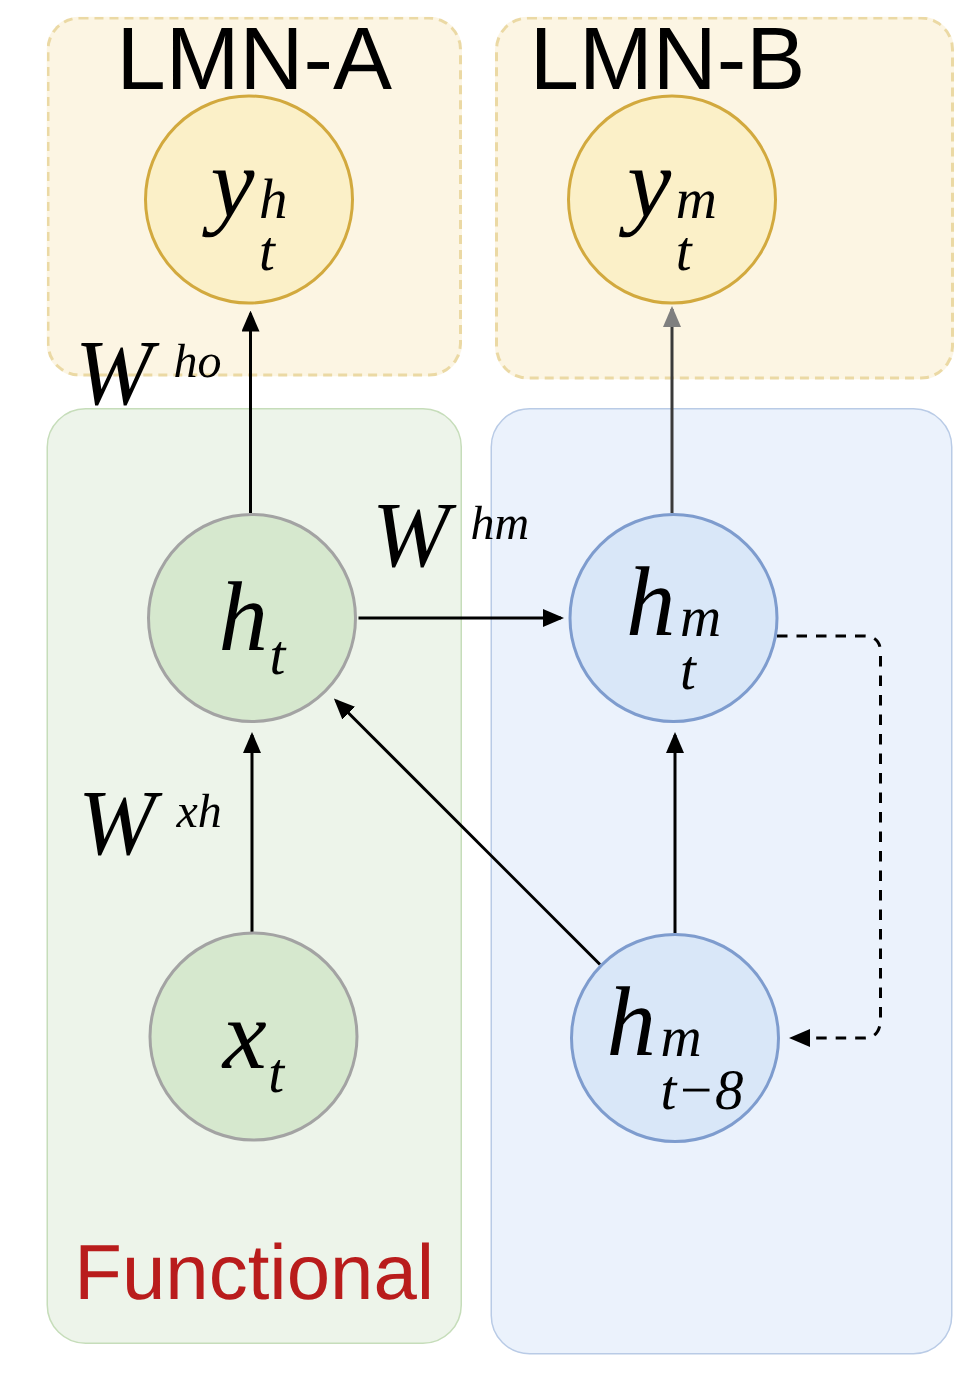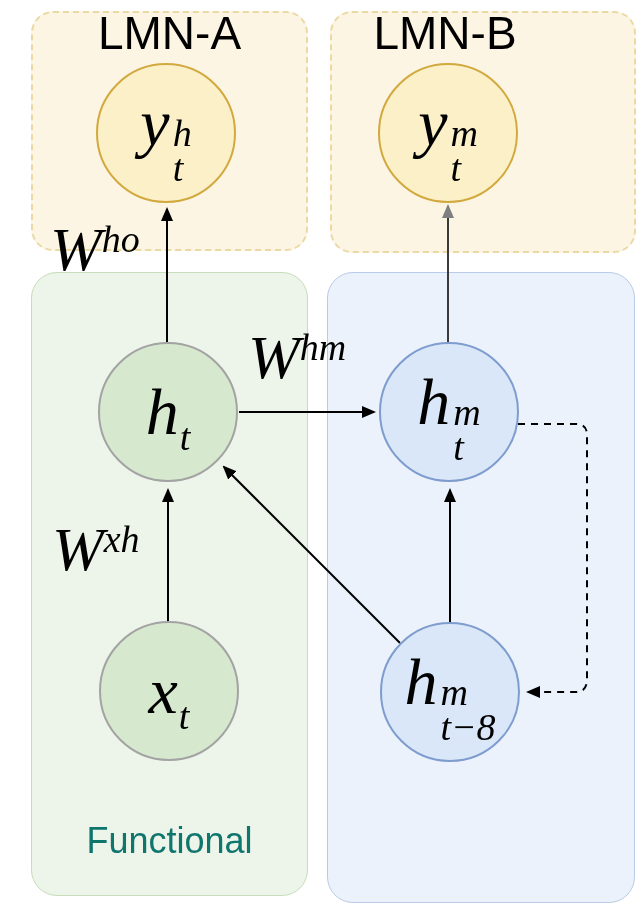--- a/index.html
+++ b/index.html
@@ -12,24 +12,24 @@
   #box-lmn-a{left:31px;top:11px;width:277px;height:240px;background:#FCF5E3;
     border:2px dashed #EBD9A4;border-radius:22px;}
   #box-lmn-b{left:330px;top:11px;width:306px;height:242px;background:#FCF5E3;
     border:2px dashed #EBD9A4;border-radius:22px;}
   #box-functional{left:31px;top:272px;width:277px;height:624px;background:#EDF4EA;
     border:1.5px solid #C6DDBA;border-radius:26px;}
   #box-memory{left:327px;top:272px;width:308px;height:631px;background:#EBF2FC;
     border:1.5px solid #B9CBE6;border-radius:26px;}
 
   
-  .toplabel{position:absolute;text-align:center;color:#000;font-size:46px;line-height:1.05;}
+  .toplabel{position:absolute;text-align:center;color:#000;font-size:59px;line-height:1.05;}
   #label-lmn-a{left:31px;width:277px;top:9px;}
   #label-lmn-b{left:295px;width:300px;top:9px;}
-  .bottomlabel{position:absolute;text-align:center;color:#0f766e;font-size:36px;line-height:1.05;}
+  .bottomlabel{position:absolute;text-align:center;color:#b91c1c;font-size:52px;line-height:1.05;}
   #label-functional{left:31px;width:277px;top:822px;}
   #label-memory{left:326px;width:300px;top:822px;}
 
   
   .circle{position:absolute;width:140px;height:140px;border-radius:50%;
     display:flex;align-items:center;justify-content:center;box-sizing:border-box;}
   .c-yellow{background:#FBF0C8;border:2px solid #D2A93E;}
   .c-green {background:#D6E8CE;border:2px solid #a3a3a3;}
   .c-blue  {background:#D9E7F8;border:2px solid #7E9CCE;}
   #node-y-h   {left:96px; top:63px;}
@@ -42,21 +42,21 @@
   
   .math{font-family:"Liberation Serif", serif;font-style:italic;color:#000;white-space:nowrap;}
   .math .main{font-size:66px;line-height:1;}
   .stack{display:inline-flex;flex-direction:column;align-items:flex-start;
     font-size:38px;line-height:0.92;vertical-align:middle;transform:translateY(10px);margin-left:3px;}
   .subonly{font-size:38px;display:inline-block;transform:translateY(16px);margin-left:1px;}
 
   
   .wlabel{position:absolute;font-family:"Liberation Serif", serif;font-style:italic;
     font-size:62px;line-height:1;color:#000;white-space:nowrap;}
-  .wsup{font-size:38px;display:inline-block;transform:translateY(-18px);margin-left:0;}
+  .wsup{font-size:32px;display:inline-block;transform:translateY(-18px);margin-left:14px;}
   #weight-who{left:50px; top:218px;}
   #weight-wmo{left:458px;top:220px;}
   #weight-whm{left:248px;top:326px;}
   #weight-wxh{left:52px; top:518px;}
   #weight-wmh{left:250px;top:602px;}
   #weight-wmm{left:450px;top:504px;}
 
   
   #arrows{position:absolute;left:0;top:0;width:642px;height:924px;pointer-events:none;}
 </style>

